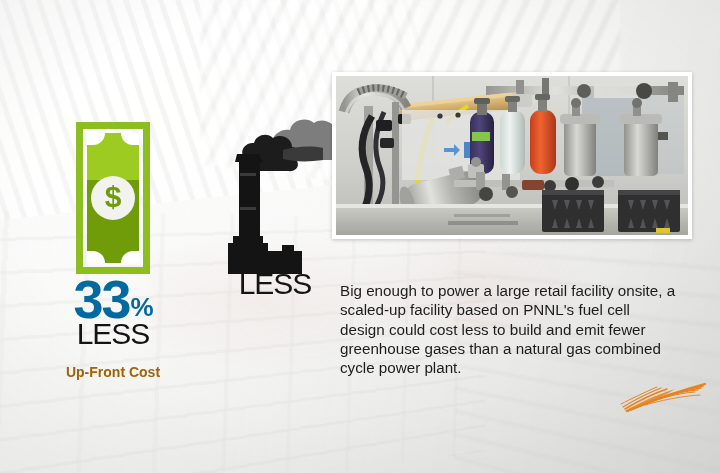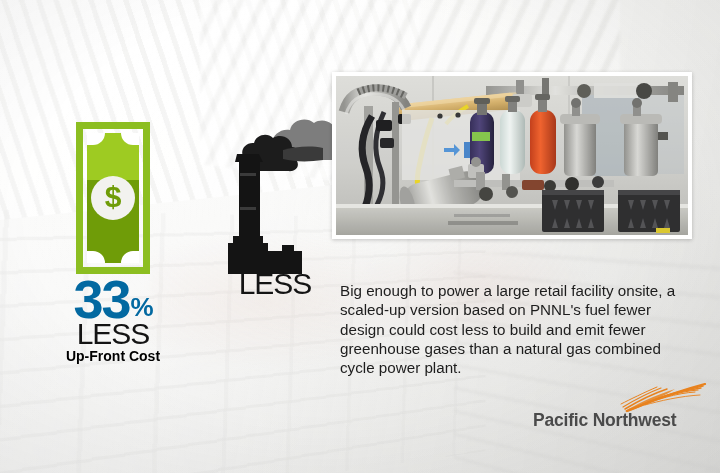--- a/index.html
+++ b/index.html
@@ -220,22 +220,22 @@
     line-height: 0.95;
     letter-spacing: -1px;
     color: #141414;
     margin-top: -4px;
   }
   .sublabel {
     font-family: "Liberation Sans", sans-serif;
     font-weight: bold;
     font-size: 14px;
     line-height: 1.1;
-    color: #000000;
-    margin-top: 0;
+    color: #a16207;
+    margin-top: 16px;
   }
   .sublabel sub {
     font-size: 10px;
     vertical-align: -2px;
   }
 
   
   .photo-frame {
     position: absolute;
     left: 332px;
@@ -577,35 +577,34 @@
           </g>
         </g>
 
         <rect x="320" y="152" width="14" height="5" fill="#d8c424"></rect>
 
         <rect x="0" y="0" width="352" height="159" fill="#ffffff" opacity="0.06"></rect>
       </svg>
     </div>
   </div>
 
-  <div class="body-copy">Big enough to power a large retail facility onsite, a scaled-up version based on PNNL's fuel fewer design could cost less to build and emit fewer greenhouse gases than a natural gas combined cycle power plant.</div>
+  <div class="body-copy">Big enough to power a large retail facility onsite, a scaled-up facility based on PNNL's fuel cell design could cost less to build and emit fewer greenhouse gases than a natural gas combined cycle power plant.</div>
 
   <div class="logo">
     <div class="logo-swoosh">
       <svg viewBox="0 0 104 30" width="104" height="30" aria-hidden="true">
         <g fill="none" stroke="#e8821e" stroke-linecap="round">
           <path d="M22,28 C34,24 58,12 100,1" stroke-width="2.2"></path>
           <path d="M24,27 C38,21 62,10 98,3" stroke-width="1.6"></path>
           <path d="M27,26 C42,19 66,9 96,5" stroke-width="1.3"></path>
           <path d="M30,25 C46,18 70,9 93,7" stroke-width="1.1"></path>
           <path d="M34,23 C50,17 72,10 90,9" stroke-width="1"></path>
           <path d="M20,26 C30,20 44,12 62,6" stroke-width="1.5"></path>
           <path d="M18,24 C28,18 40,11 56,5" stroke-width="1.2"></path>
           <path d="M16,21 C26,16 38,10 52,4" stroke-width="1"></path>
           <path d="M40,22 C54,18 76,13 95,12" stroke-width="0.9"></path>
         </g>
         <path d="M20,28 C30,22 50,12 70,6 C54,16 36,24 22,29 Z" fill="#e8821e" opacity="0.85"></path>
       </svg>
     </div>
-    <div class="logo-name">Pacific Northwest</div>
   </div>
 
 </div>
 
 </body></html>

